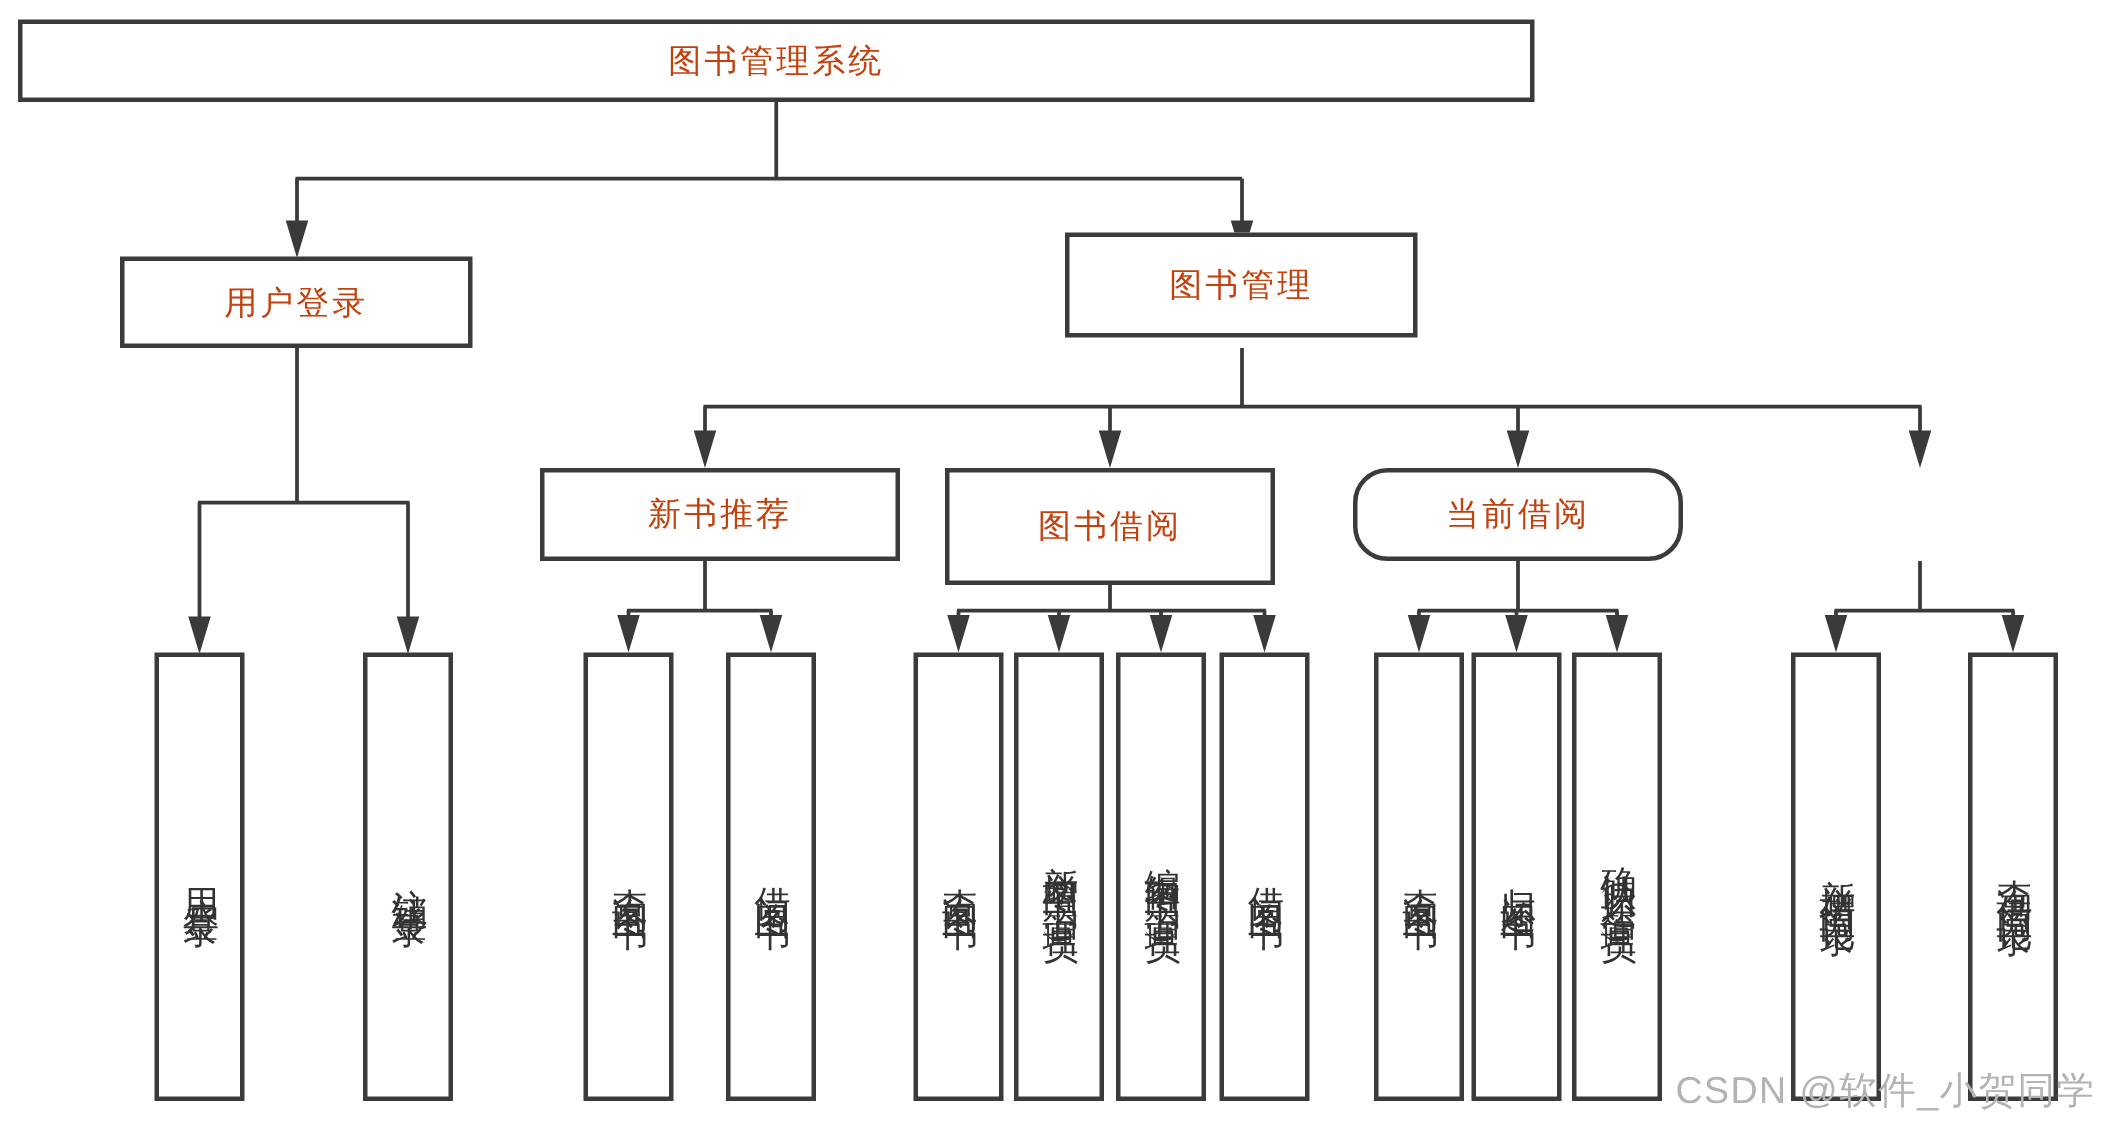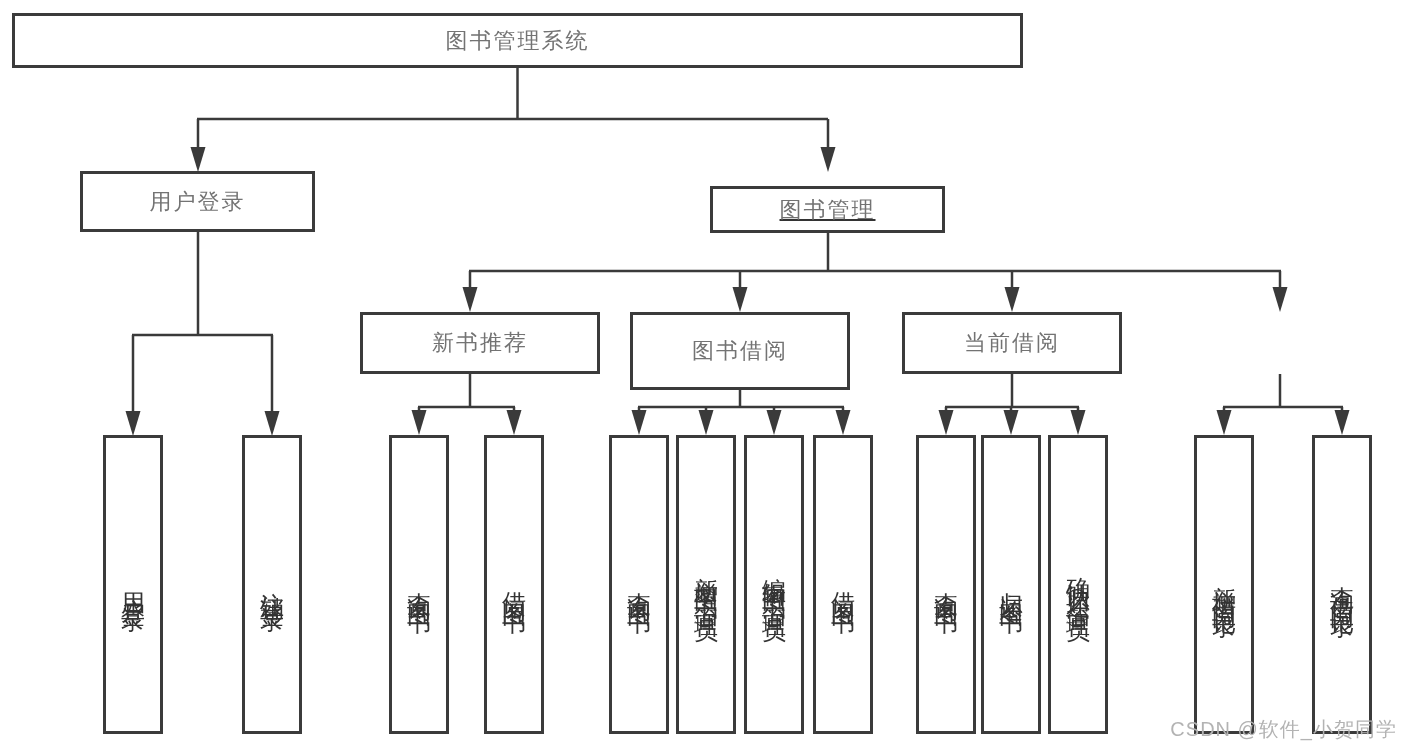--- a/index.html
+++ b/index.html
@@ -28,21 +28,21 @@
     box-sizing: border-box;
     border: 3px solid #3b3b3b;
     background: #ffffff;
     display: flex;
     align-items: center;
     justify-content: center;
   }
   .box .hlabel {
     font-size: 22px;
     letter-spacing: 2px;
-    color: #737373;
+    color: #c2410c;
     white-space: nowrap;
   }
   .box.leaf {
     width: 60px;
     top: 435px;
     height: 299px;
     border-width: 3px;
   }
   .box.leaf .vlabel {
     writing-mode: vertical-rl;
@@ -50,21 +50,21 @@
     font-size: 24px;
     letter-spacing: 6px;
     line-height: 1;
     color: #333333;
     white-space: nowrap;
   }
   .watermark {
     position: absolute;
     right: 8px;
     bottom: 4px;
-    font-size: 20px;
+    font-size: 25px;
     letter-spacing: 1px;
     color: #b3b3b3;
     white-space: nowrap;
   }
 </style>
 </head>
 <body>
 
 <div class="canvas">
 
@@ -130,31 +130,31 @@
     <polygon points="1334.5,410 1349.5,410 1342,435" stroke="none"></polygon>
   </svg>
 
   <div class="box" style="left:12px; top:13px; width:1011px; height:55px;">
     <span class="hlabel">图书管理系统</span>
   </div>
 
   <div class="box" style="left:80px; top:171px; width:235px; height:61px;">
     <span class="hlabel">用户登录</span>
   </div>
-  <div class="box" style="left:710px; top:186px; width:235px; height:47px;text-decoration:underline;">
+  <div class="box" style="left:710px; top:155px; width:235px; height:70px;">
     <span class="hlabel">图书管理</span>
   </div>
 
   <div class="box" style="left:360px; top:312px; width:240px; height:62px;">
     <span class="hlabel">新书推荐</span>
   </div>
   <div class="box" style="left:630px; top:312px; width:220px; height:78px;">
     <span class="hlabel">图书借阅</span>
   </div>
-  <div class="box" style="left:902px; top:312px; width:220px; height:62px;">
+  <div class="box" style="left:902px; top:312px; width:220px; height:62px;border-radius:23px;">
     <span class="hlabel">当前借阅</span>
   </div>
 
   <div class="box leaf" style="left:103px;">
     <span class="vlabel">用户登录</span>
   </div>
   <div class="box leaf" style="left:242px;">
     <span class="vlabel">注销登录</span>
   </div>
 

